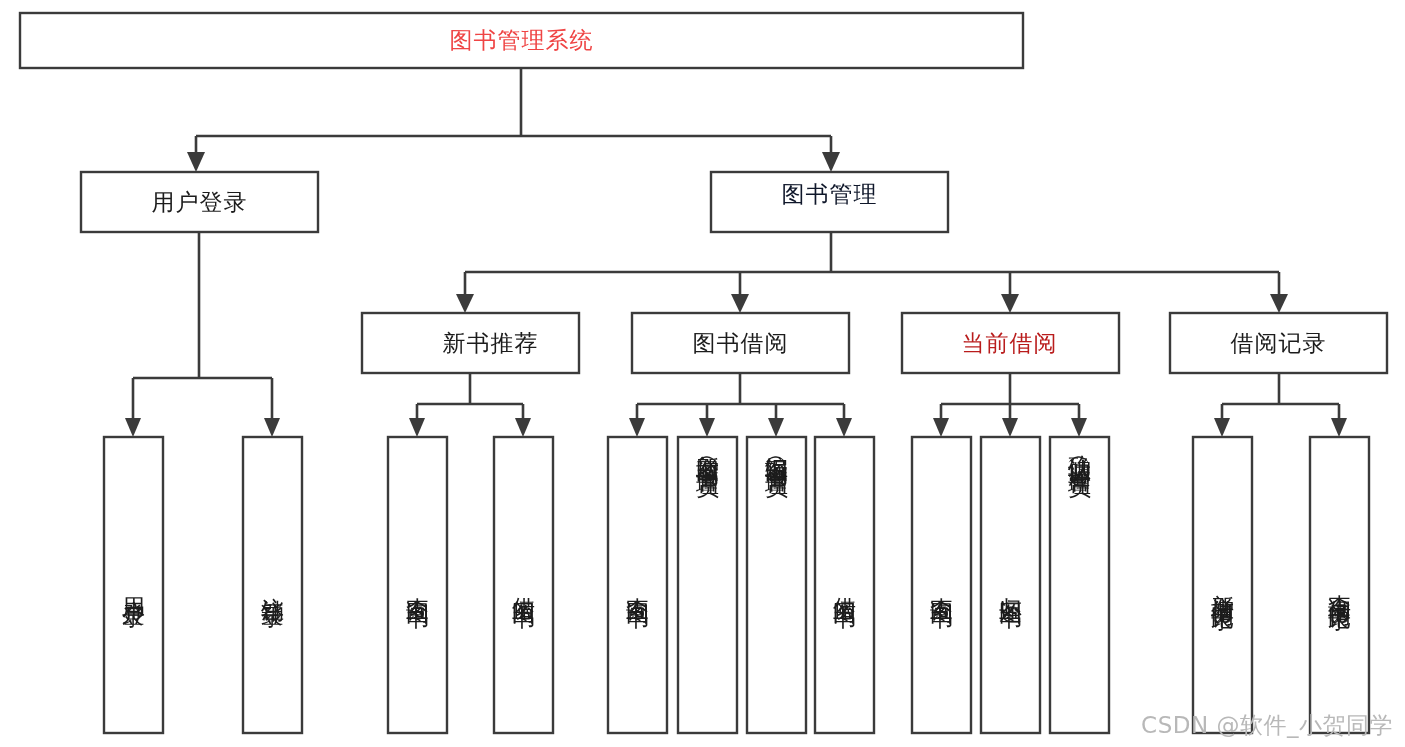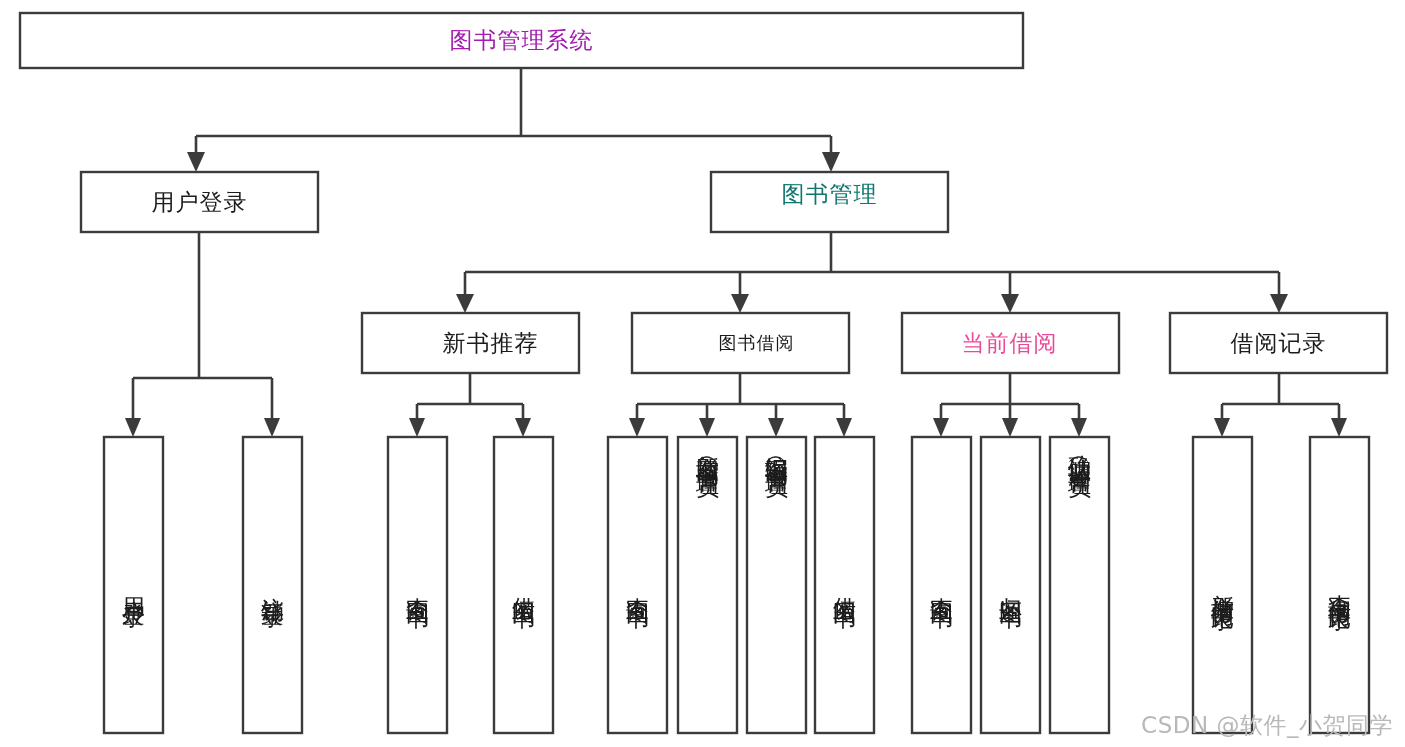--- a/index.html
+++ b/index.html
@@ -138,66 +138,66 @@
     <path class="connector" d="M1222,404 L1339,404"></path>
     <path class="connector" d="M1222,404 L1222,422"></path>
     <polygon class="arrow-head" points="1214,418 1230,418 1222,437"></polygon>
     <path class="connector" d="M1339,404 L1339,422"></path>
     <polygon class="arrow-head" points="1331,418 1347,418 1339,437"></polygon>
   </g>
 
   <g>
     <rect class="node-box" x="20" y="13" width="1003" height="55"></rect>
     <foreignObject x="20" y="13" width="1003" height="55">
-      <div xmlns="http://www.w3.org/1999/xhtml" style="width:1003px;height:55px;display:flex;align-items:center;justify-content:center;font-family:'DejaVu Sans','Liberation Sans',sans-serif;font-size:23px;color:#a21caf;letter-spacing:1px;">
+      <div xmlns="http://www.w3.org/1999/xhtml" style="width:1003px;height:55px;display:flex;align-items:center;justify-content:center;font-family:'DejaVu Sans','Liberation Sans',sans-serif;font-size:23px;color:#ef4444;letter-spacing:1px;">
         <span>图书管理系统</span>
       </div>
     </foreignObject>
   </g>
 
   <g>
     <rect class="node-box" x="81" y="172" width="237" height="60"></rect>
     <foreignObject x="81" y="172" width="237" height="60">
       <div xmlns="http://www.w3.org/1999/xhtml" style="width:237px;height:60px;display:flex;align-items:center;justify-content:center;font-family:'DejaVu Sans','Liberation Sans',sans-serif;font-size:23px;color:#1c1c1c;letter-spacing:1px;">
         <span>用户登录</span>
       </div>
     </foreignObject>
   </g>
 
   <g>
     <rect class="node-box" x="711" y="172" width="237" height="60"></rect>
     <foreignObject x="711" y="172" width="237" height="60">
-      <div xmlns="http://www.w3.org/1999/xhtml" style="width:237px;height:44px;display:flex;align-items:center;justify-content:center;font-family:'DejaVu Sans','Liberation Sans',sans-serif;font-size:23px;color:#0f766e;letter-spacing:1px;">
+      <div xmlns="http://www.w3.org/1999/xhtml" style="width:237px;height:44px;display:flex;align-items:center;justify-content:center;font-family:'DejaVu Sans','Liberation Sans',sans-serif;font-size:23px;color:#0f172a;letter-spacing:1px;">
         <span>图书管理</span>
       </div>
     </foreignObject>
   </g>
 
   <g>
     <rect class="node-box" x="362" y="313" width="217" height="60"></rect>
     <foreignObject x="362" y="313" width="217" height="60">
       <div xmlns="http://www.w3.org/1999/xhtml" style="width:217px;height:60px;display:flex;align-items:center;justify-content:center;font-family:'DejaVu Sans','Liberation Sans',sans-serif;font-size:23px;color:#1c1c1c;letter-spacing:1px;margin-left:20px;">
         <span>新书推荐</span>
       </div>
     </foreignObject>
   </g>
 
   <g>
     <rect class="node-box" x="632" y="313" width="217" height="60"></rect>
     <foreignObject x="632" y="313" width="217" height="60">
-      <div xmlns="http://www.w3.org/1999/xhtml" style="width:217px;height:60px;display:flex;align-items:center;justify-content:center;font-family:Liberation Mono, monospace;font-size:18px;color:#1c1c1c;letter-spacing:1px;margin-left:16px;">
+      <div xmlns="http://www.w3.org/1999/xhtml" style="width:217px;height:60px;display:flex;align-items:center;justify-content:center;font-family:Liberation Mono, monospace;font-size:23px;color:#1c1c1c;letter-spacing:1px;">
         <span>图书借阅</span>
       </div>
     </foreignObject>
   </g>
 
   <g>
     <rect class="node-box" x="902" y="313" width="217" height="60"></rect>
     <foreignObject x="902" y="313" width="217" height="60">
-      <div xmlns="http://www.w3.org/1999/xhtml" style="width:215px;height:60px;display:flex;align-items:center;justify-content:center;font-family:'DejaVu Sans','Liberation Sans',sans-serif;font-size:23px;color:#ec4899;letter-spacing:1px;">
+      <div xmlns="http://www.w3.org/1999/xhtml" style="width:215px;height:60px;display:flex;align-items:center;justify-content:center;font-family:'DejaVu Sans','Liberation Sans',sans-serif;font-size:23px;color:#b91c1c;letter-spacing:1px;">
         <span>当前借阅</span>
       </div>
     </foreignObject>
   </g>
 
   <g>
     <rect class="node-box" x="1170" y="313" width="217" height="60"></rect>
     <foreignObject x="1170" y="313" width="217" height="60">
       <div xmlns="http://www.w3.org/1999/xhtml" style="width:217px;height:60px;display:flex;align-items:center;justify-content:center;font-family:'DejaVu Sans','Liberation Sans',sans-serif;font-size:23px;color:#1c1c1c;letter-spacing:1px;">
         <span>借阅记录</span>

